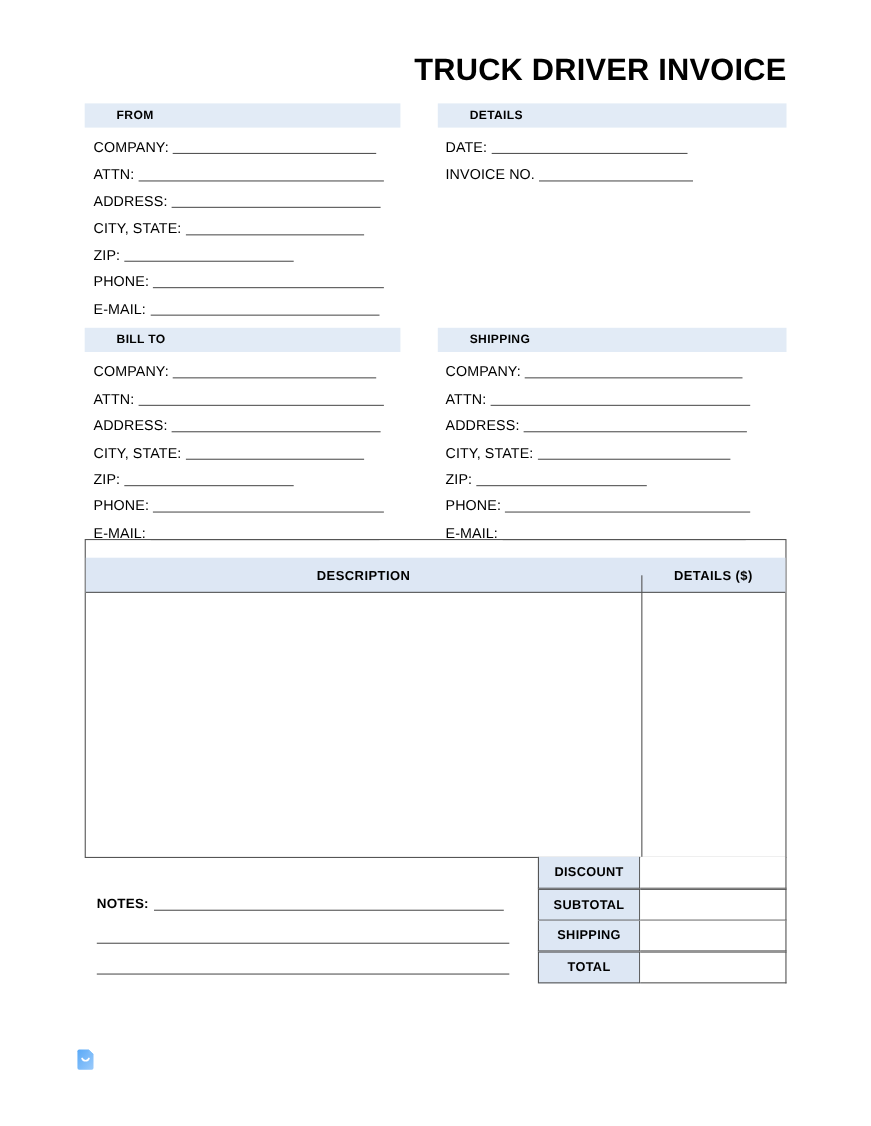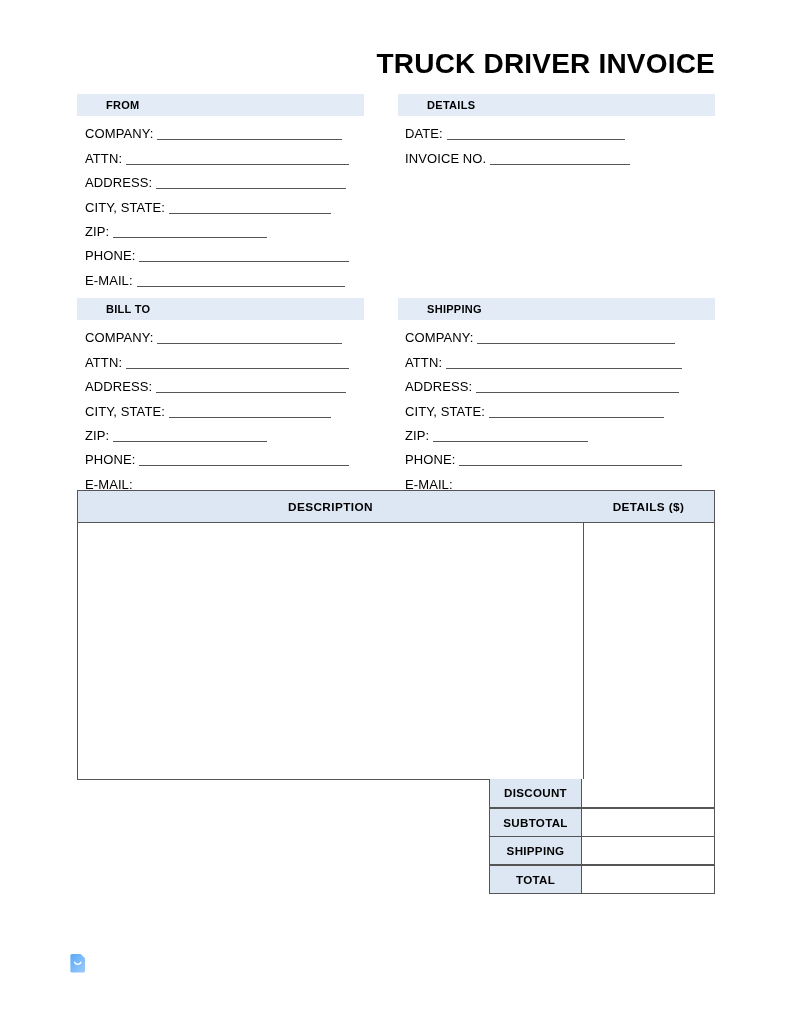--- a/index.html
+++ b/index.html
@@ -91,21 +91,21 @@
     position: absolute;
     left: 77px;
     top: 490px;
     width: 638px;
     height: 290px;
     box-sizing: border-box;
     border: 1.6px solid #555555;
   }
   .items-head {
     position: absolute;
-    left: 0; right: 0; top: 0;
+    left: 0; right: 0; top: 16px;
     height: 32px;
     background: #dde7f4;
     border-bottom: 1.6px solid #555555;
     box-sizing: border-box;
   }
   .items-head .col-desc {
     position: absolute;
     left: 0;
     width: 505px;
     top: 50%;
@@ -367,20 +367,28 @@
       <div class="tot-row">
         <div class="tot-label">SHIPPING</div>
         <div class="tot-value"></div>
       </div>
       <div class="tot-row total">
         <div class="tot-label">TOTAL</div>
         <div class="tot-value"></div>
       </div>
     </div>
 
+  <div class="notes">
+    <div class="notes-first">
+      <span class="n-label">NOTES:</span>
+      <span class="n-rule"></span>
+    </div>
+  <div class="notes-line"></div>
+      <div class="notes-line"></div>
+    </div>
 
   <div class="footer-logo">
     <svg width="28" height="28" viewBox="0 0 28 28" xmlns="http://www.w3.org/2000/svg">
       <defs>
         <linearGradient id="lg" x1="0" y1="0" x2="1" y2="1">
           <stop offset="0%" stop-color="#59a9f7"></stop>
           <stop offset="100%" stop-color="#9ccbfb"></stop>
         </linearGradient>
       </defs>
       <path d="M8 5 h8.5 L21 9.5 V22 a1.6 1.6 0 0 1 -1.6 1.6 H8 a1.6 1.6 0 0 1 -1.6 -1.6 V6.6 A1.6 1.6 0 0 1 8 5 Z" fill="url(#lg)"></path>

